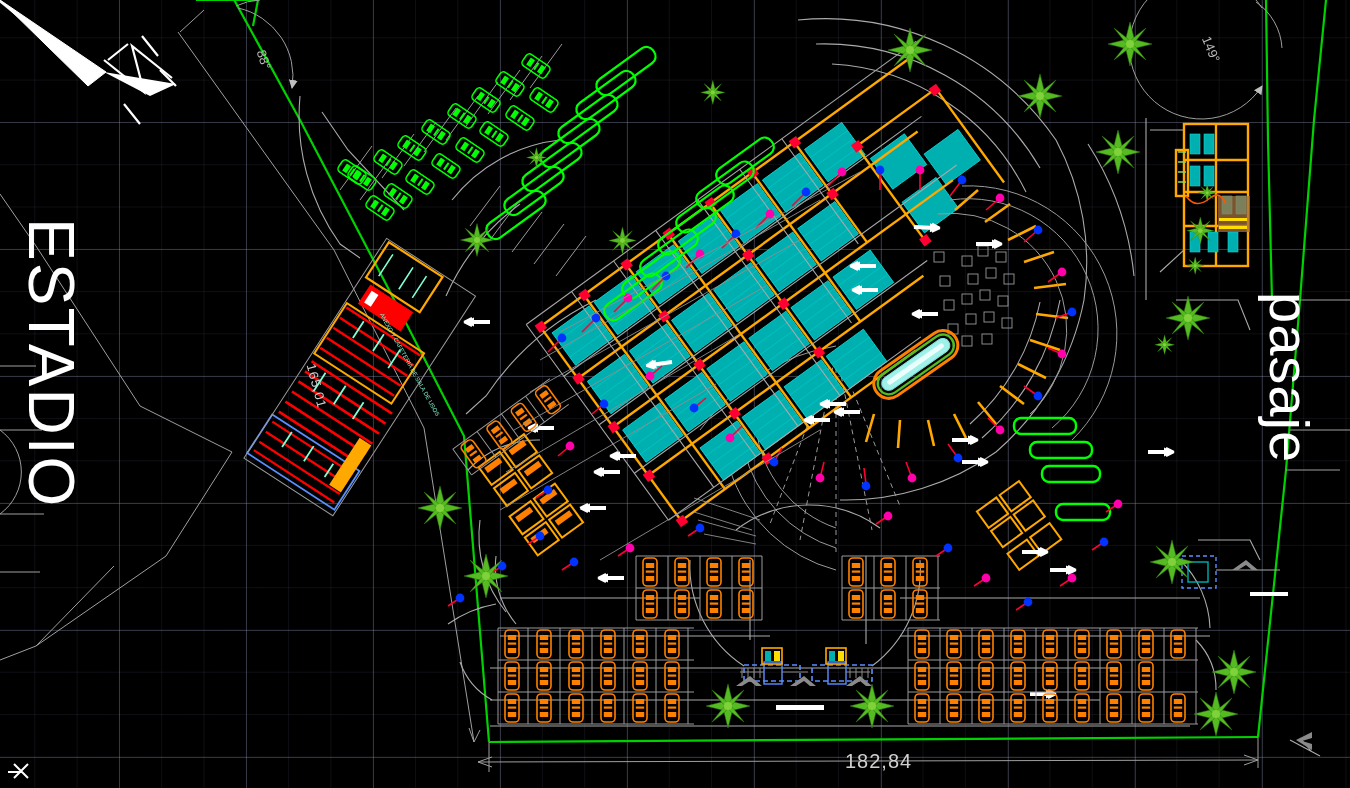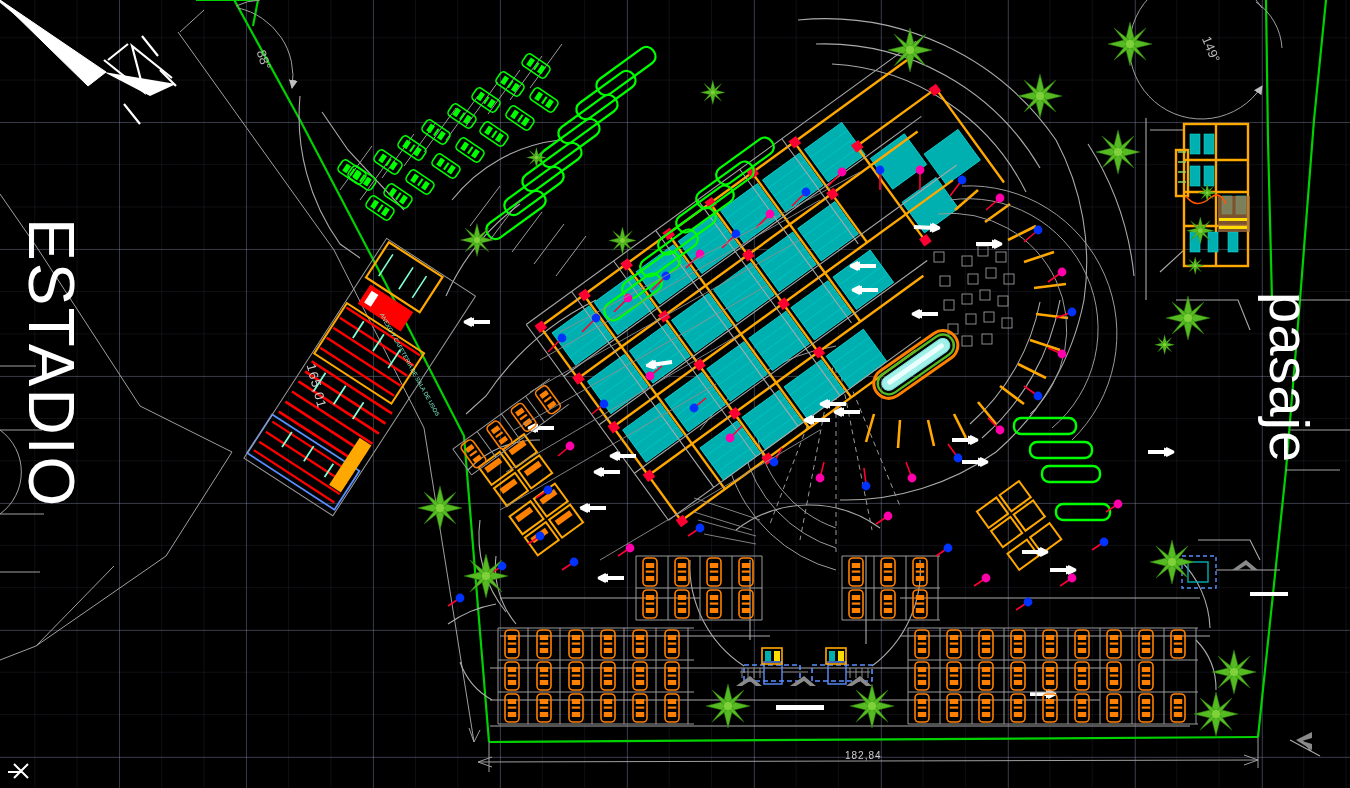--- a/index.html
+++ b/index.html
@@ -16,21 +16,21 @@
         background-size:127px 127px,127px 127px,42.3px 42.3px,42.3px 42.3px;
         background-position:-8px -5px,-8px -5px,-8px -5px,-8px -5px;
         pointer-events:none;}
   svg.layer{position:absolute;left:0;top:0;width:1350px;height:788px;overflow:visible;}
   .lbl{position:absolute;color:#ffffff;white-space:nowrap;pointer-events:none;
        font-family:"Liberation Sans",sans-serif;}
   .lbl-estadio{left:88px;top:218px;font-size:64px;letter-spacing:2px;
        transform:rotate(90deg);transform-origin:left top;font-weight:400;}
   .lbl-pasaje{left:1322px;top:292px;font-size:56px;letter-spacing:1px;
        transform:rotate(90deg);transform-origin:left top;font-weight:400;}
-  .dim{position:absolute;color:#cfcfcf;font-size:10px;letter-spacing:1px;pointer-events:none;}
+  .dim{position:absolute;color:#cfcfcf;font-size:20px;letter-spacing:1px;pointer-events:none;}
   .dim-bottom{left:845px;top:750px;}
   .dim-left{left:318px;top:362px;transform:rotate(75deg);transform-origin:left top;font-size:13px;}
   .ang{position:absolute;color:#b9b9b9;font-size:13px;pointer-events:none;}
   .ang-88{left:268px;top:48px;transform:rotate(72deg);transform-origin:left top;}
   .ang-149{left:1213px;top:34px;transform:rotate(68deg);transform-origin:left top;}
   .smalltxt{position:absolute;color:#7fffd4;font-size:6px;pointer-events:none;
             transform-origin:left top;letter-spacing:0px;}
 </style>
 </head>
 <body>

